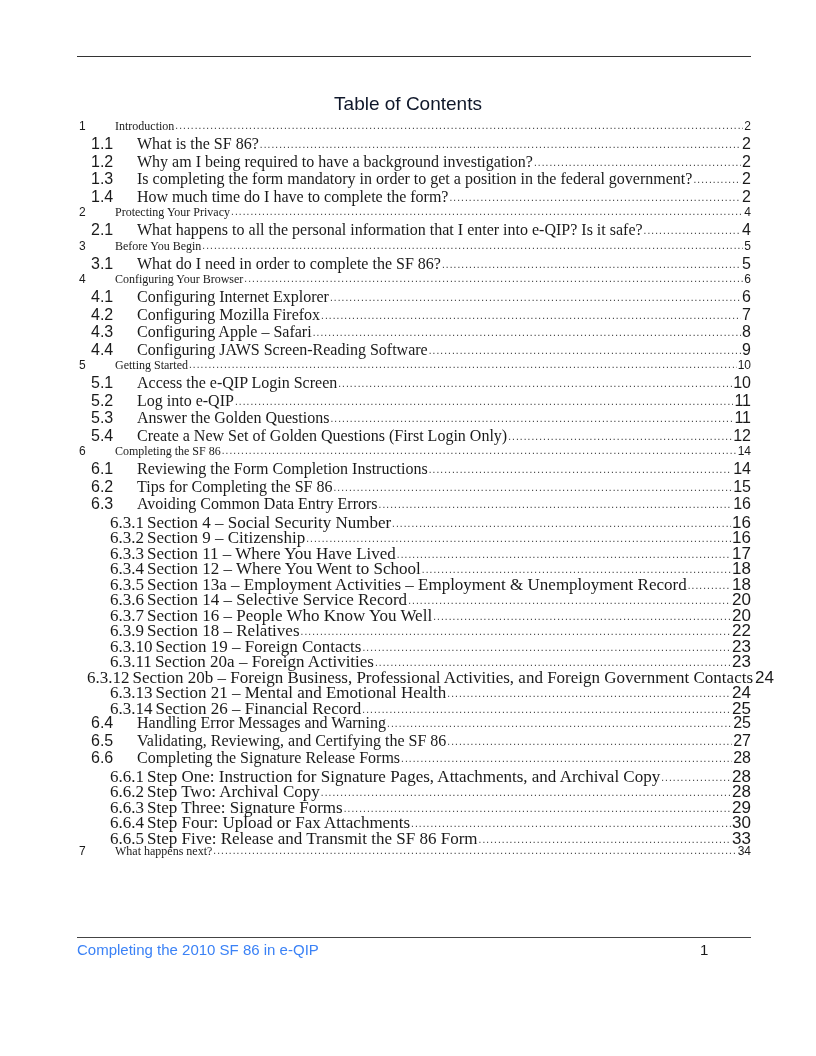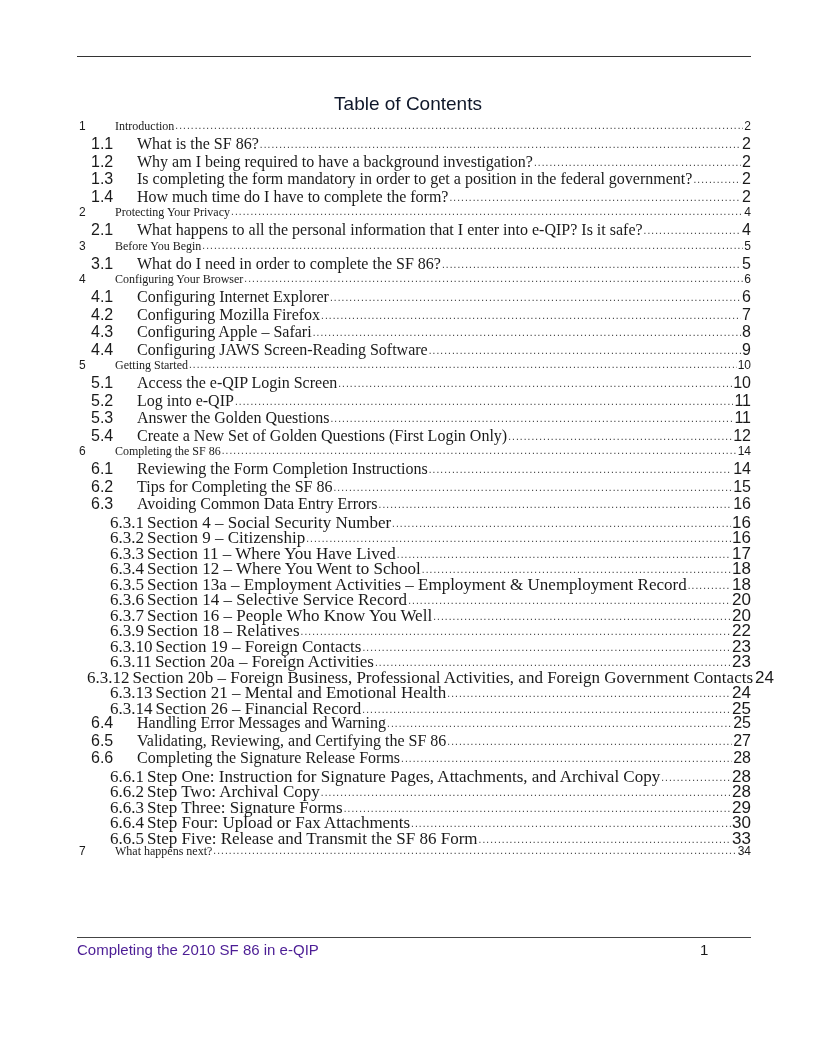--- a/index.html
+++ b/index.html
@@ -17,21 +17,21 @@
   .row .pg { flex: 0 0 auto; text-align: right; }
   .l1 { height: 16px; }
   .l1 .num { width: 38px; padding-left: 2px; box-sizing: border-box; }
   .l2 { height: 17.5px; font-size: 16px; }
   .l2 .num { width: 60px; padding-left: 14px; box-sizing: border-box; }
   .l3 { height: 15.5px; font-size: 17px; justify-content: center; }
   .l3 .num { width: 33px; }
   .l3 .lbl { }
   .l3 .lbl .sn { margin-right: 3px; }
   .bottom-rule { position: absolute; left: 77px; top: 937px; width: 674px; height: 0; border-top: 1.5px solid #444; }
-  .footer-text { position: absolute; left: 77px; top: 941px; font-size: 15px; color: #4c1d95; }
+  .footer-text { position: absolute; left: 77px; top: 941px; font-size: 15px; color: #3b82f6; }
   .footer-page { position: absolute; left: 700px; top: 941px; font-size: 15px; color: #1a1a1a; }
 </style>
 </head>
 <body>
 
 <div class="top-rule"></div>
 <div class="title">Table of Contents</div>
 
 <div class="toc" id="toc">
     <div class="row l1">

